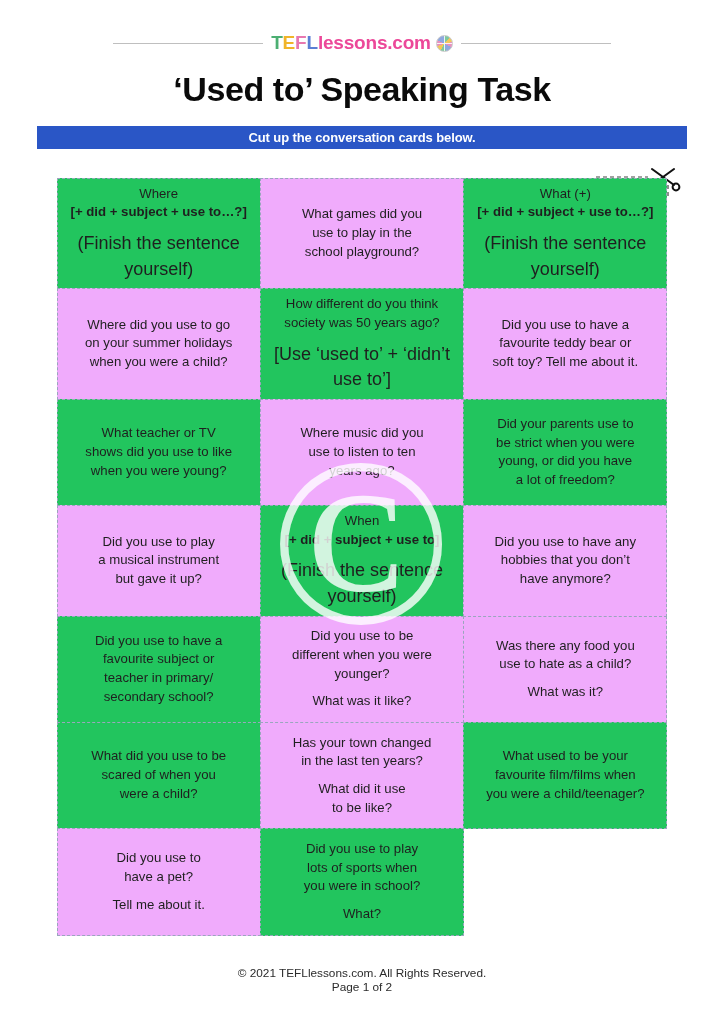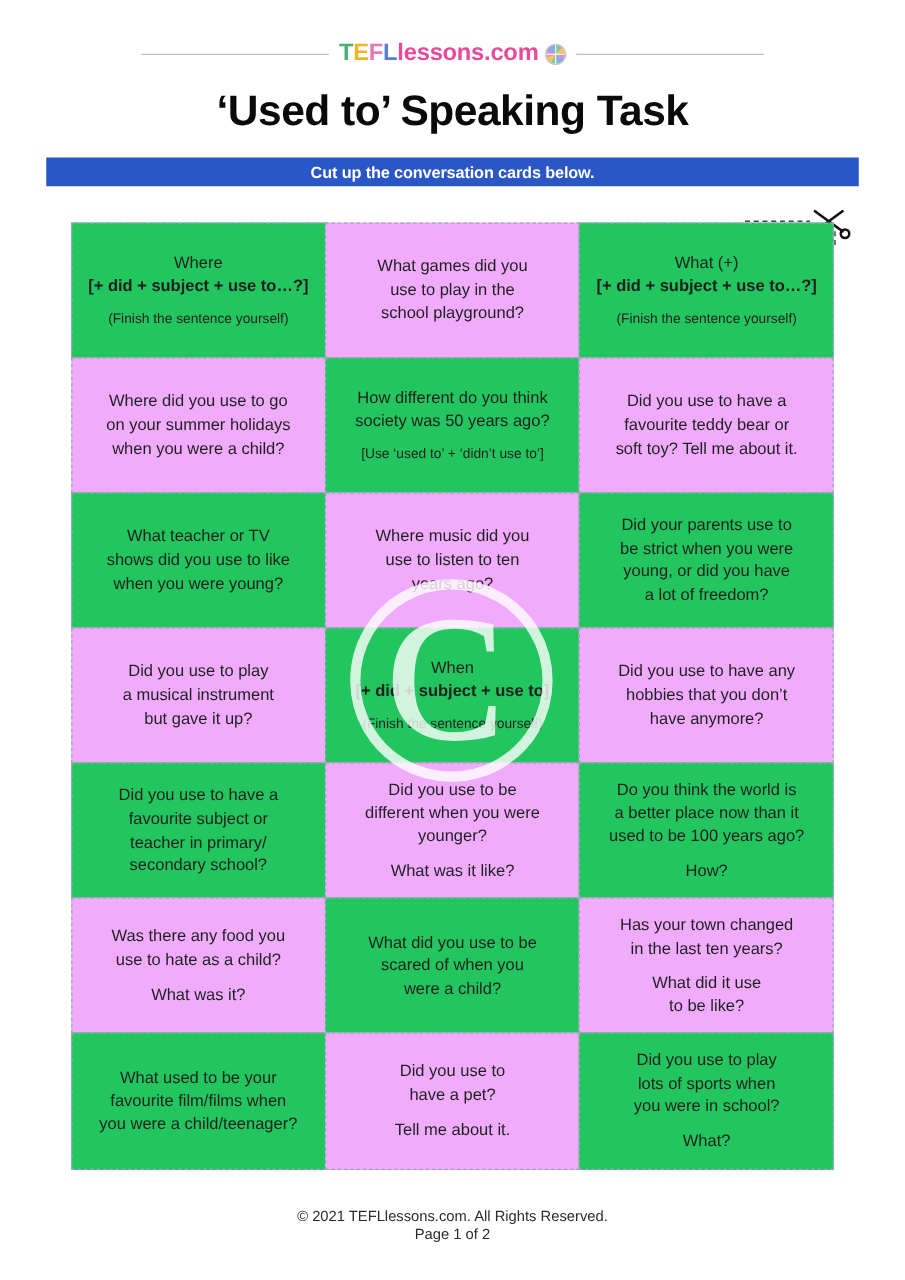--- a/index.html
+++ b/index.html
@@ -135,21 +135,21 @@
     padding: 6px 10px;
     font-size: 13.2px;
     line-height: 1.42;
     color: #1f1f1f;
     background: #22c55e;
   }
   .card.blue { background: #f0abfc; }
   .card .line { display: block; }
   .card .line.gap { margin-top: 9px; }
   .card .line.bold { font-weight: bold; }
-  .card .line.small { font-size: 11px; }
+  .card .line.small { font-size: 18px; }
 
   
   .watermark {
     position: absolute;
     left: 233px; top: 414px;
     width: 256px; height: 256px;
     z-index: 3;
     pointer-events: none;
   }
   .watermark-c {
@@ -277,26 +277,20 @@
       <span class="line">favourite subject or</span>
       <span class="line">teacher in primary/</span>
       <span class="line">secondary school?</span>
     </div>
     <div class="card blue">
       <span class="line">Did you use to be</span>
       <span class="line">different when you were</span>
       <span class="line">younger?</span>
       <span class="line gap">What was it like?</span>
     </div>
-    <div class="card">
-      <span class="line">Do you think the world is</span>
-      <span class="line">a better place now than it</span>
-      <span class="line">used to be 100 years ago?</span>
-      <span class="line gap">How?</span>
-    </div>
     <div class="card blue">
       <span class="line">Was there any food you</span>
       <span class="line">use to hate as a child?</span>
       <span class="line gap">What was it?</span>
     </div>
     <div class="card">
       <span class="line">What did you use to be</span>
       <span class="line">scared of when you</span>
       <span class="line">were a child?</span>
     </div>

